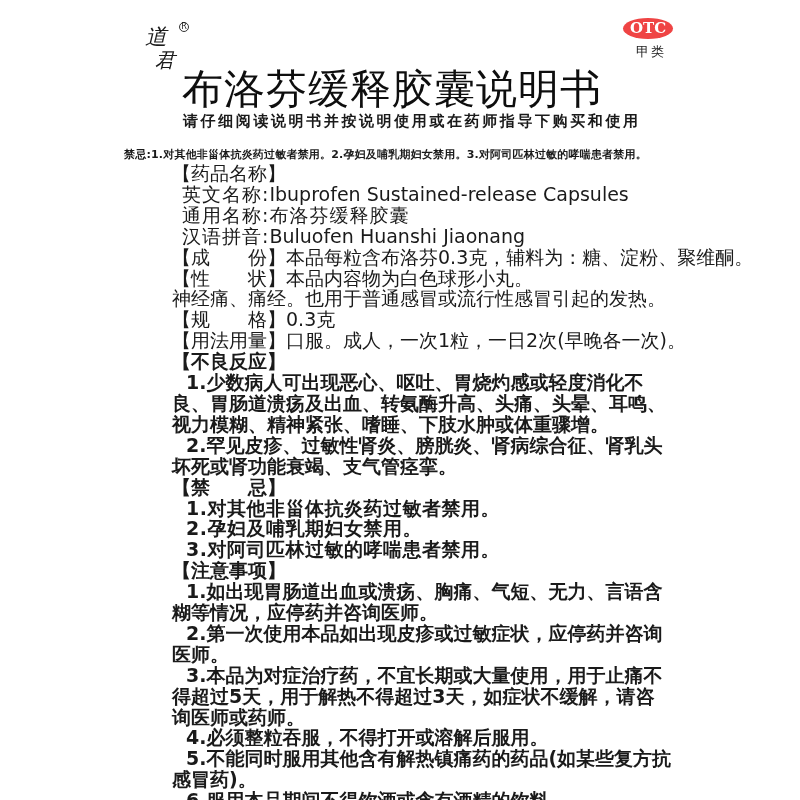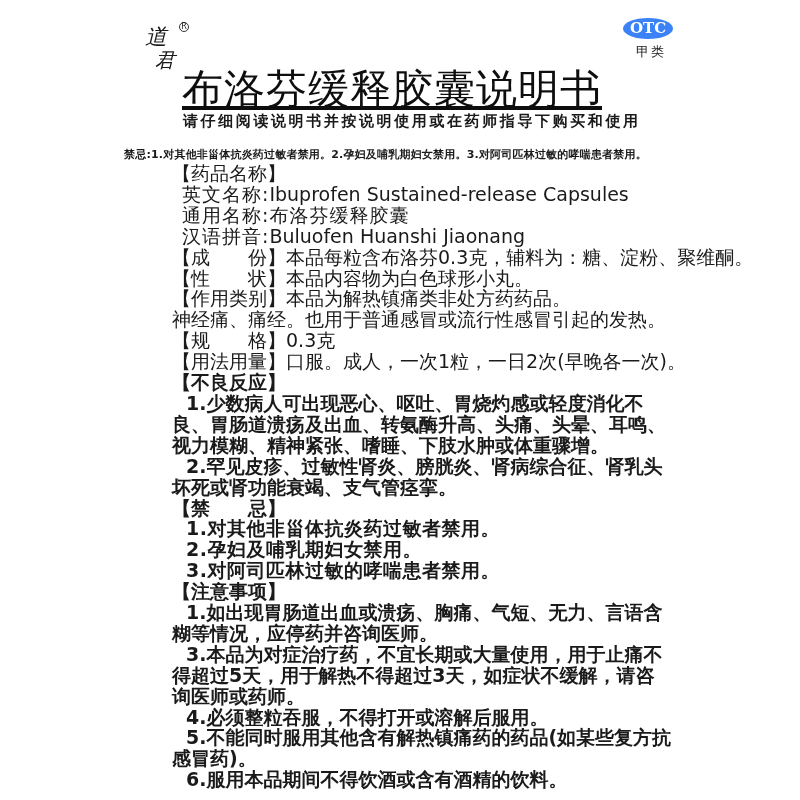--- a/index.html
+++ b/index.html
@@ -1,23 +1,23 @@
 <!DOCTYPE html>
 <html><head>
 <meta charset="utf-8">
 <style>
   html, body { margin: 0; padding: 0; background: #ffffff; }
   body { width: 800px; height: 800px; position: relative; overflow: hidden; color: #1a1a1a; font-family: "DejaVu Sans", sans-serif; }
   .logo { position: absolute; left: 145px; top: 22px; width: 40px; height: 48px; }
   .logo .reg { position: absolute; right: -4px; top: 0; font-size: 8px; border: 1px solid #333; border-radius: 50%; width: 8px; height: 8px; line-height: 8px; text-align: center; }
   .logo .glyph { position: absolute; left: 0; top: 4px; font-family: "DejaVu Serif", serif; font-size: 22px; line-height: 22px; font-style: italic; }
   .logo .glyph2 { position: absolute; left: 10px; top: 28px; font-family: "DejaVu Serif", serif; font-size: 20px; line-height: 20px; font-style: italic; }
-  .otc { position: absolute; left: 623px; top: 18px; width: 50px; height: 21px; background: #3b82f6; border-radius: 50%; color: #fff; font-family: "DejaVu Serif", serif; font-weight: bold; font-size: 15px; line-height: 21px; text-align: center; letter-spacing: 0px; }
+  .otc { position: absolute; left: 623px; top: 18px; width: 50px; height: 21px; background: #ef4444; border-radius: 50%; color: #fff; font-family: "DejaVu Serif", serif; font-weight: bold; font-size: 15px; line-height: 21px; text-align: center; letter-spacing: 0px; }
   .otc-sub { position: absolute; left: 636px; top: 43px; font-size: 13px; color: #222; letter-spacing: 2px; }
-  .title { position: absolute; left: 182px; top: 65px; font-family: "DejaVu Serif", serif; font-size: 41px; line-height: 48px; color: #0e0e0e; letter-spacing: 1px; white-space: nowrap; text-decoration: underline; }
+  .title { position: absolute; left: 182px; top: 65px; font-family: "DejaVu Serif", serif; font-size: 41px; line-height: 48px; color: #0e0e0e; letter-spacing: 1px; white-space: nowrap; }
   .subtitle { position: absolute; left: 183px; top: 112px; font-size: 15px; font-weight: bold; letter-spacing: 2.6px; white-space: nowrap; }
   .warning { position: absolute; left: 124px; top: 147px; font-size: 11px; font-weight: bold; white-space: nowrap; letter-spacing: 0.2px; }
   .body { position: absolute; left: 172px; top: 163px; width: 510px; font-size: 19px; line-height: 20.9px; }
   .row { white-space: nowrap; }
   .sub { padding-left: 10px; letter-spacing: 1px; }
   .ind { padding-left: 14px; }
   .bold { font-weight: bold; }
   .wide { letter-spacing: 0.5px; }
   .para { text-indent: 14px; white-space: normal; font-weight: bold; width: 500px; }
 </style>
@@ -38,33 +38,33 @@
 <div class="warning">禁忌:1.对其他非甾体抗炎药过敏者禁用。2.孕妇及哺乳期妇女禁用。3.对阿司匹林过敏的哮喘患者禁用。</div>
 
 <div class="body">
   <div class="row">【药品名称】</div>
   <div class="row sub"><span>英文名称:</span><span style="letter-spacing:0">Ibuprofen Sustained-release Capsules</span></div>
   <div class="row sub"><span>通用名称:</span><span>布洛芬缓释胶囊</span></div>
   <div class="row sub"><span>汉语拼音:</span><span style="letter-spacing:0">Buluofen Huanshi Jiaonang</span></div>
 
   <div class="row"><span>【成　　份】</span><span>本品每粒含布洛芬0.3克，辅料为：糖、淀粉、聚维酮。</span></div>
   <div class="row"><span>【性　　状】</span><span>本品内容物为白色球形小丸。</span></div>
-  <div class="row"><span>【作用类别】</span><span>本品为解热镇痛类非处方药药品。</span></div>
   <div class="row">神经痛、痛经。也用于普通感冒或流行性感冒引起的发热。</div>
   <div class="row"><span>【规　　格】</span><span>0.3克</span></div>
   <div class="row"><span>【用法用量】</span><span>口服。成人，一次1粒，一日2次(早晚各一次)。</span></div>
 
   <div class="row bold">【不良反应】</div>
   <div class="para">1.少数病人可出现恶心、呕吐、胃烧灼感或轻度消化不良、胃肠道溃疡及出血、转氨酶升高、头痛、头晕、耳鸣、视力模糊、精神紧张、嗜睡、下肢水肿或体重骤增。</div>
   <div class="para">2.罕见皮疹、过敏性肾炎、膀胱炎、肾病综合征、肾乳头坏死或肾功能衰竭、支气管痉挛。</div>
 
   <div class="row bold">【禁　　忌】</div>
   <div class="row bold ind wide">1.对其他非甾体抗炎药过敏者禁用。</div>
   <div class="row bold ind wide">2.孕妇及哺乳期妇女禁用。</div>
   <div class="row bold ind wide">3.对阿司匹林过敏的哮喘患者禁用。</div>
 
   <div class="row bold">【注意事项】</div>
   <div class="para">1.如出现胃肠道出血或溃疡、胸痛、气短、无力、言语含糊等情况，应停药并咨询医师。</div>
+  <div class="para">2.第一次使用本品如出现皮疹或过敏症状，应停药并咨询医师。</div>
   <div class="para">3.本品为对症治疗药，不宜长期或大量使用，用于止痛不得超过5天，用于解热不得超过3天，如症状不缓解，请咨询医师或药师。</div>
   <div class="para">4.必须整粒吞服，不得打开或溶解后服用。</div>
   <div class="para">5.不能同时服用其他含有解热镇痛药的药品(如某些复方抗感冒药)。</div>
   <div class="para">6.服用本品期间不得饮酒或含有酒精的饮料。</div>
 </div>
 
 </body></html>

